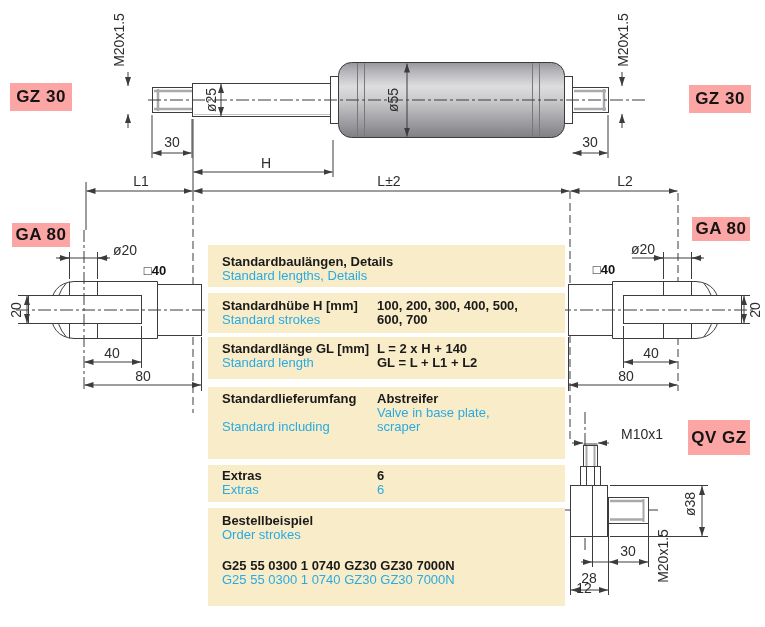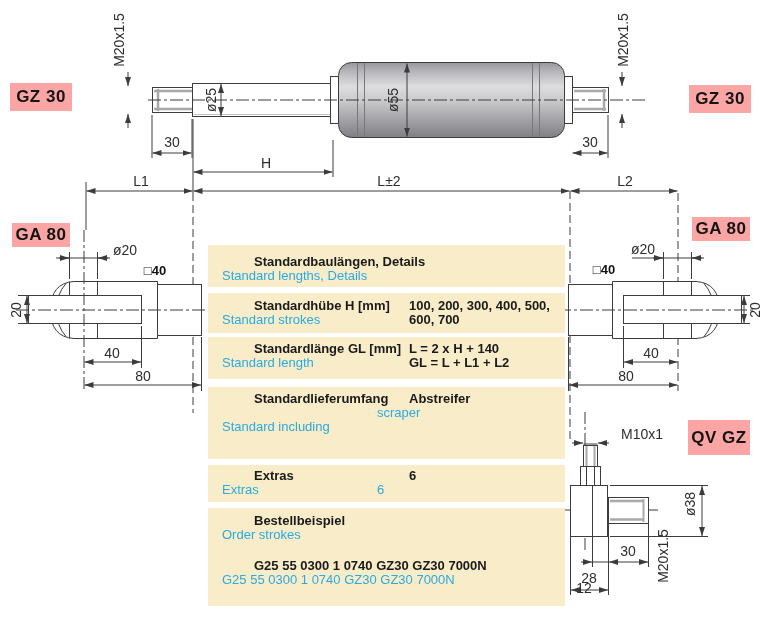--- a/index.html
+++ b/index.html
@@ -10,21 +10,21 @@
        display:flex;align-items:center;justify-content:center;letter-spacing:.5px;}
   .dimc{position:absolute;font-size:14px;color:#2d2d2d;white-space:nowrap;
         transform:translate(-50%,-50%);}
   .dimr{position:absolute;font-size:14px;color:#2d2d2d;white-space:nowrap;
         transform:translate(-50%,-50%) rotate(-90deg);}
   .sq{font-size:13px;font-weight:bold;color:#141414;}
   .sec{position:absolute;left:208px;width:357px;background:#f9ecc8;box-sizing:border-box;
        font-size:13px;line-height:14px;color:#1a1a1a;}
   .lc{position:absolute;left:14px;}
   .rc{position:absolute;left:169px;}
-  .b{font-weight:bold;margin-left:32px;}
+  .b{font-weight:bold;}
   .bl{color:#29abe2;}
   .line{height:14px;}
 </style>
 </head>
 <body>
 
 <div class="stage">
 
   <svg class="draw" width="765" height="627" viewBox="0 0 765 627">
     <defs>
@@ -255,20 +255,21 @@
   </div>
 
   <div class="sec" style="top:387px;height:72px;">
     <div class="lc" style="top:5px;">
       <div class="line b">Standardlieferumfang</div>
       <div class="line"></div>
       <div class="line bl">Standard including</div>
     </div>
     <div class="rc" style="top:5px;">
       <div class="line b">Abstreifer</div>
+      <div class="line bl">Valve in base plate,</div>
       <div class="line bl">scraper</div>
     </div>
   </div>
 
   <div class="sec" style="top:465px;height:37px;">
     <div class="lc" style="top:4px;">
       <div class="line b">Extras</div>
       <div class="line bl">Extras</div>
     </div>
     <div class="rc" style="top:4px;">

